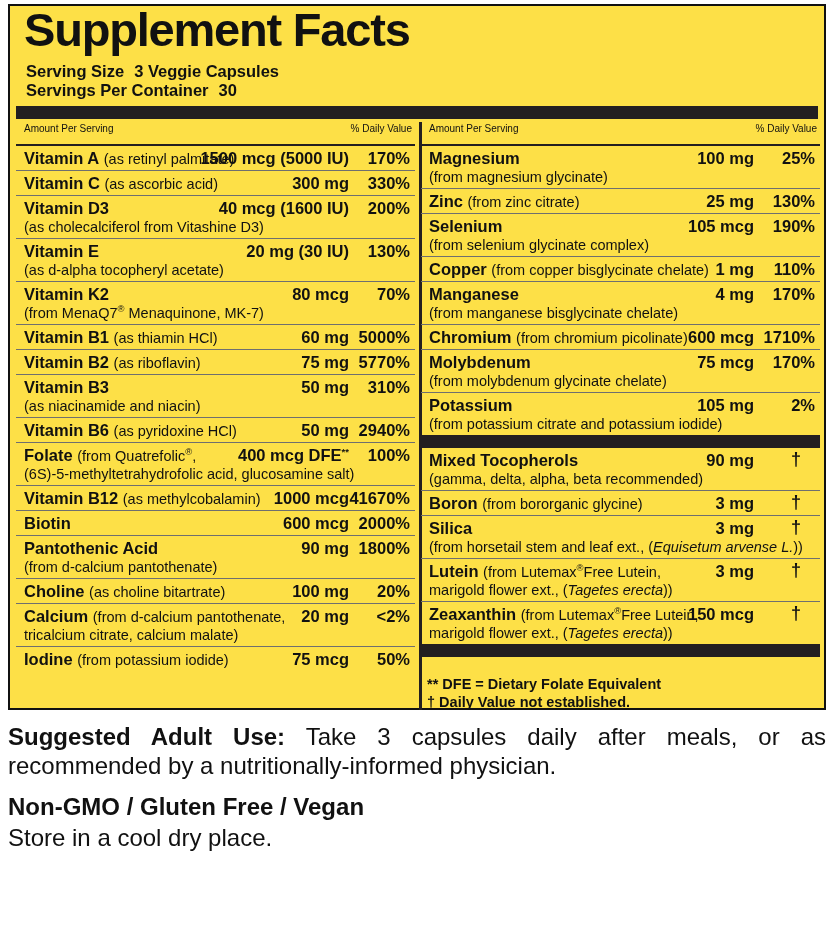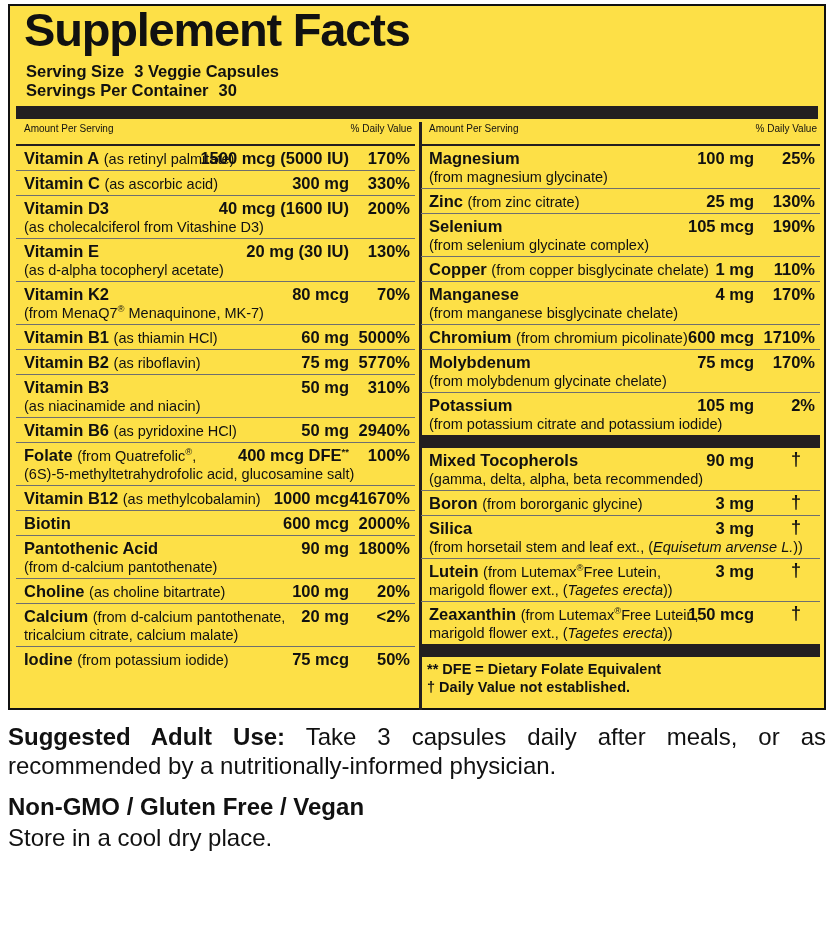--- a/index.html
+++ b/index.html
@@ -78,21 +78,21 @@
   .line2{
     display:block;white-space:nowrap;font-size:14.5px;line-height:18px;height:18px;
   }
   .ital{font-style:italic;}
   sup{font-size:9.5px;vertical-align:super;line-height:0;}
 
   
   .blackbar-mid{height:13px;background:#231f20;margin:0;}
 
   .footnotes{
-    padding:3px 4px 2px 6px;font-size:14.5px;line-height:18px;font-weight:bold;
+    padding:18px 4px 2px 6px;font-size:14.5px;line-height:18px;font-weight:bold;
   }
   .footnotes div{white-space:nowrap;}
 
   
   .bottom{position:absolute;left:8px;top:722px;width:818px;}
   .para{
     font-size:24px;line-height:29px;margin-bottom:12px;
     font-family:"Liberation Sans","DejaVu Sans",sans-serif;
   }
   .para b{font-weight:bold;}

